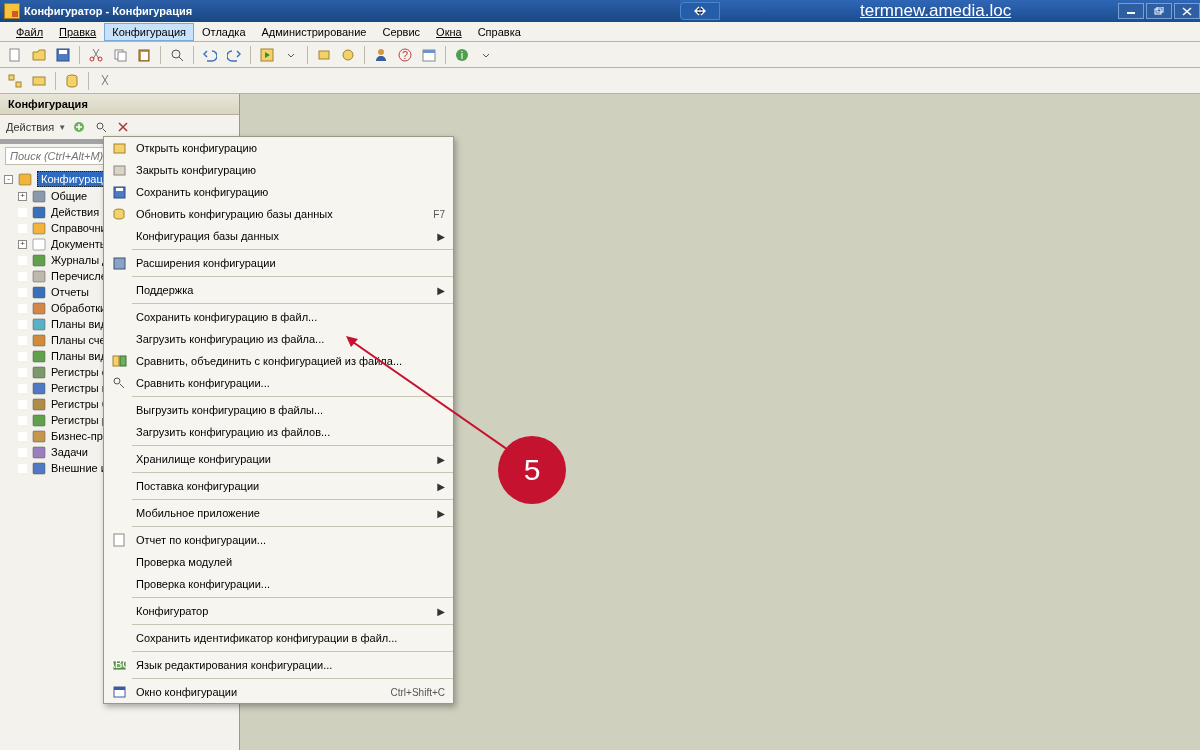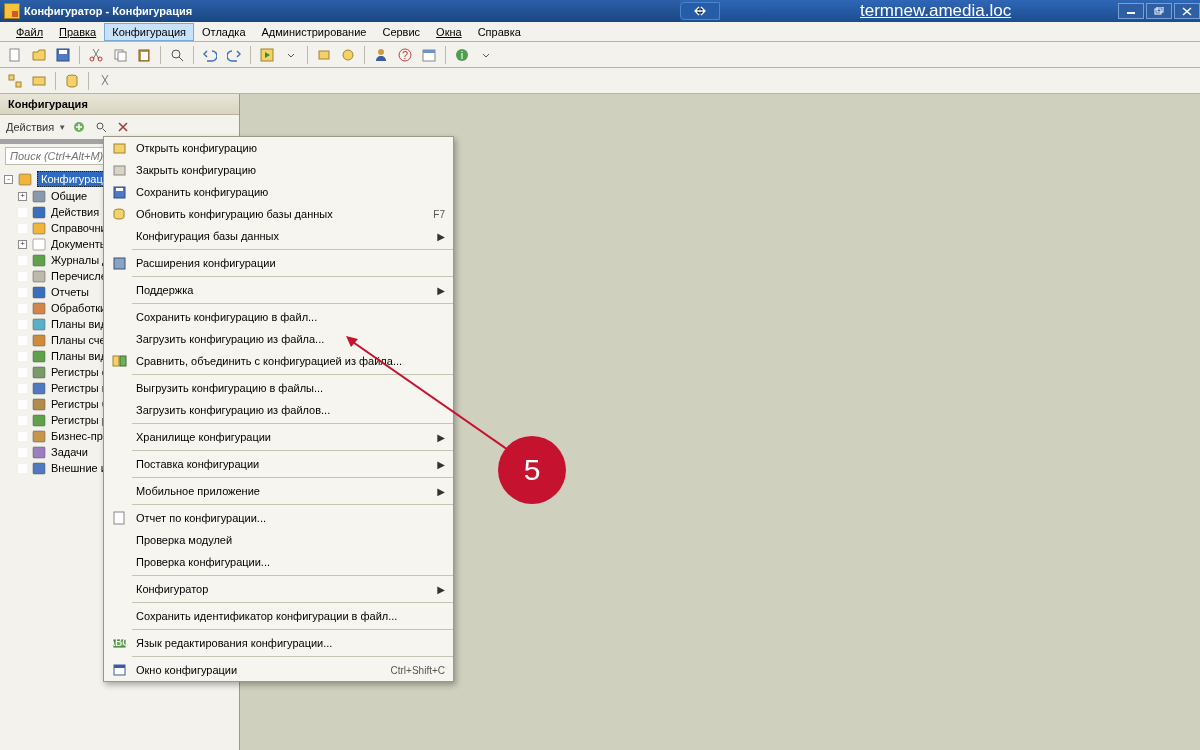--- a/index.html
+++ b/index.html
@@ -510,20 +510,29 @@
       </div>
       <div class="row">
         <span class="ricon">
           <svg width="15" height="14">
             <rect x="1" y="2" width="6" height="10" fill="#f4d26a" stroke="#a28232"></rect>
             <rect x="8" y="2" width="6" height="10" fill="#6fae5e" stroke="#3d7030"></rect>
           </svg>
         </span>
         <span class="rlabel">Сравнить, объединить с конфигурацией из файла...</span>
       </div>
+      <div class="row">
+        <span class="ricon">
+          <svg width="15" height="14">
+            <circle cx="5" cy="5" r="3" fill="none" stroke="#555"></circle>
+            <path d="M8 8l4 4" stroke="#555"></path>
+          </svg>
+        </span>
+        <span class="rlabel">Сравнить конфигурации...</span>
+      </div>
       <hr>
       <div class="row">
         <span class="ricon"></span>
         <span class="rlabel">Выгрузить конфигурацию в файлы...</span>
       </div>
       <div class="row">
         <span class="ricon"></span>
         <span class="rlabel">Загрузить конфигурацию из файлов...</span>
       </div>
       <hr>

